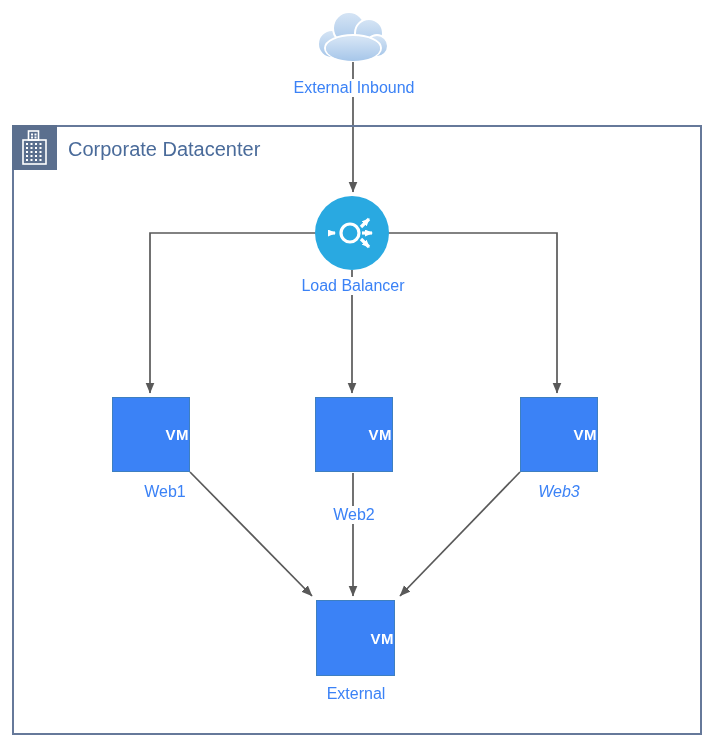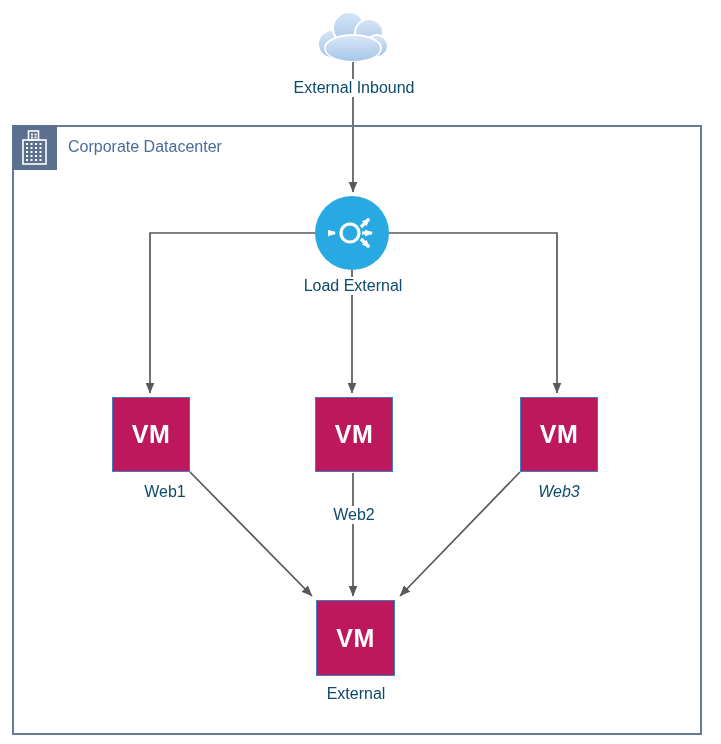--- a/index.html
+++ b/index.html
@@ -6,36 +6,36 @@
   body{width:721px;height:744px;position:relative;overflow:hidden;
        font-family:"Liberation Sans", sans-serif;-webkit-font-smoothing:antialiased;}
   .abs{position:absolute;}
   
   #wires{position:absolute;left:0;top:0;width:721px;height:744px;z-index:1;}
   
   .container-box{left:12px;top:125px;width:686px;height:606px;border:2px solid #66799A;
        background:transparent;z-index:2;}
   .header-icon{left:12px;top:125px;width:45px;height:45px;background:#5B6F8E;z-index:3;
        display:flex;align-items:center;justify-content:center;}
-  .container-title{left:68px;top:138px;font-size:16px;color:#4A6B9A;z-index:3;white-space:nowrap;}
+  .container-title{left:68px;top:138px;font-size:20px;color:#4A6B9A;z-index:3;white-space:nowrap;}
   
   .cloud{left:311px;top:8px;width:84px;height:56px;z-index:3;}
   
   .lb-node{left:315px;top:196px;width:74px;height:74px;border-radius:50%;background:#29A9E1;
        z-index:3;display:flex;align-items:center;justify-content:center;}
   
-  .vm-box{width:78px;height:75px;background:#be185d;border:1px solid #3E7FC0;box-sizing:border-box;
-       z-index:3;display:flex;align-items:center;justify-content:center;
-       color:#ffffff;font-weight:bold;font-size:25px;letter-spacing:0.5px;}
+  .vm-box{width:78px;height:75px;background:#3b82f6;border:1px solid #3E7FC0;box-sizing:border-box;
+       z-index:3;display:flex;align-items:center;justify-content:flex-end;
+       color:#ffffff;font-weight:bold;font-size:15px;letter-spacing:0.5px;}
   #vm-web1{left:112px;top:397px;}
   #vm-web2{left:315px;top:397px;}
   #vm-web3{left:520px;top:397px;}
   #vm-db{left:316px;top:600px;width:79px;height:76px;}
   
-  .lbl{z-index:4;font-size:16px;color:#0c4a6e;background:#ffffff;padding:0 3px;
+  .lbl{z-index:4;font-size:16px;color:#3b82f6;background:#ffffff;padding:0 3px;
        white-space:nowrap;transform:translateX(-50%);line-height:1.15;}
   #lbl-ext{left:354px;top:79px;}
   #lbl-lb{left:353px;top:277px;}
   #lbl-web1{left:165px;top:483px;}
   #lbl-web2{left:354px;top:506px;}
   #lbl-web3{left:559px;top:483px;font-style:italic;}
   #lbl-db{left:356px;top:685px;}
 </style>
 </head>
 <body>
@@ -123,21 +123,21 @@
     </defs>
     <g stroke="#ffffff" stroke-width="3.2" fill="none">
       <circle cx="35" cy="37" r="9"></circle>
       <path d="M13,37 L20,37" marker-end="url(#aw)"></path>
       <path d="M46,31 L54,23" marker-end="url(#aw)"></path>
       <path d="M47,37 L57,37" marker-end="url(#aw)"></path>
       <path d="M46,43 L54,51" marker-end="url(#aw)"></path>
     </g>
   </svg>
 </div>
-<div class="abs lbl" id="lbl-lb">Load External</div>
+<div class="abs lbl" id="lbl-lb">Load Balancer</div>
 
 <div class="abs vm-box" id="vm-web1">
   <span>VM</span>
 </div>
 <div class="abs lbl" id="lbl-web1">Web1</div>
 
 <div class="abs vm-box" id="vm-web2">
   <span>VM</span>
 </div>
 <div class="abs lbl" id="lbl-web2">Web2</div>

